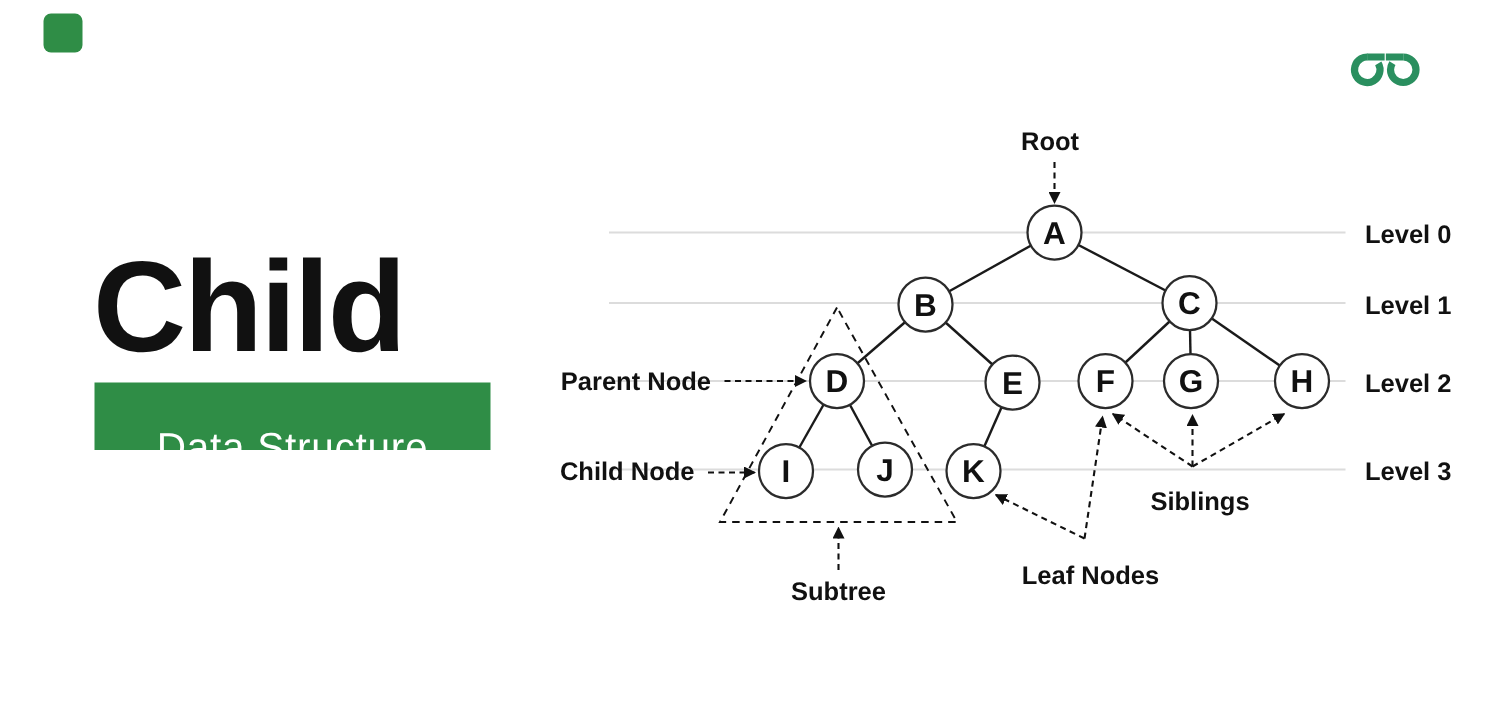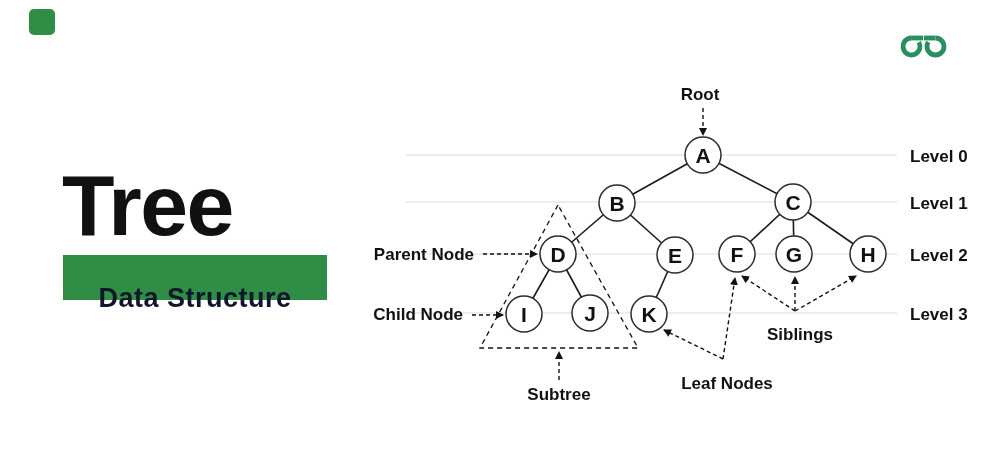--- a/index.html
+++ b/index.html
@@ -10,41 +10,41 @@
   #corner-square{position:absolute;left:29px;top:9px;width:26px;height:26px;border-radius:5px;}
   #logo{position:absolute;left:897px;top:29px;}
   #page-title{
     position:absolute;left:62px;top:162px;margin:0;padding:0;
     font-size:86px;line-height:1;font-weight:700;letter-spacing:-1.5px;color:#111111;
   }
   #subtitle-banner{
     position:absolute;left:63px;top:255px;width:264px;height:45px;
     display:flex;align-items:center;justify-content:center;
   }
-  #subtitle-banner span{color:#0f172a;font-size:27px;font-weight:700;letter-spacing:0.5px;margin-top:41px;}
+  #subtitle-banner span{color:#ffffff;font-size:27px;font-weight:400;letter-spacing:0.5px;margin-top:41px;}
   #diagram{position:absolute;left:0;top:0;}
   #diagram text{font-family:"Liberation Sans",sans-serif;}
 </style>
 </head>
 <body>
 
 <div id="canvas">
 
   <div id="corner-square" style="background: rgb(47, 141, 70);"></div>
 
   <svg id="logo" width="53" height="30" viewBox="0 0 52 30">
     <g id="logo-strokes" stroke-width="4.8" fill="none" stroke-linecap="butt" stroke="#2A8F5F">
       <circle cx="14" cy="17.5" r="8.5" stroke-dasharray="44.5 8.9" transform="rotate(-30 14 17.5)"></circle>
       <circle cx="38" cy="17.5" r="8.5" stroke-dasharray="44.5 8.9" transform="rotate(-90 38 17.5)"></circle>
       <line x1="14" y1="9" x2="25.6" y2="9"></line>
       <line x1="26.4" y1="9" x2="38" y2="9"></line>
     </g>
   </svg>
 
-  <h1 id="page-title" style="color: rgb(17, 17, 17);">Tree</h1>
+  <h1 id="page-title" style="color: rgb(17, 17, 17);">Child</h1>
 
   <div id="subtitle-banner" style="background: rgb(47, 141, 70);">
     <span>Data Structure</span>
   </div>
 
   <svg id="diagram" width="1001" height="470" viewBox="0 0 1001 470">
       <defs>
         <marker id="arrowhead" viewBox="0 0 8 8" refX="7" refY="4" markerWidth="8" markerHeight="8" orient="auto-start-reverse" markerUnits="userSpaceOnUse">
           <path d="M0,0 L8,4 L0,8 Z" fill="#111111"></path>
         </marker>

